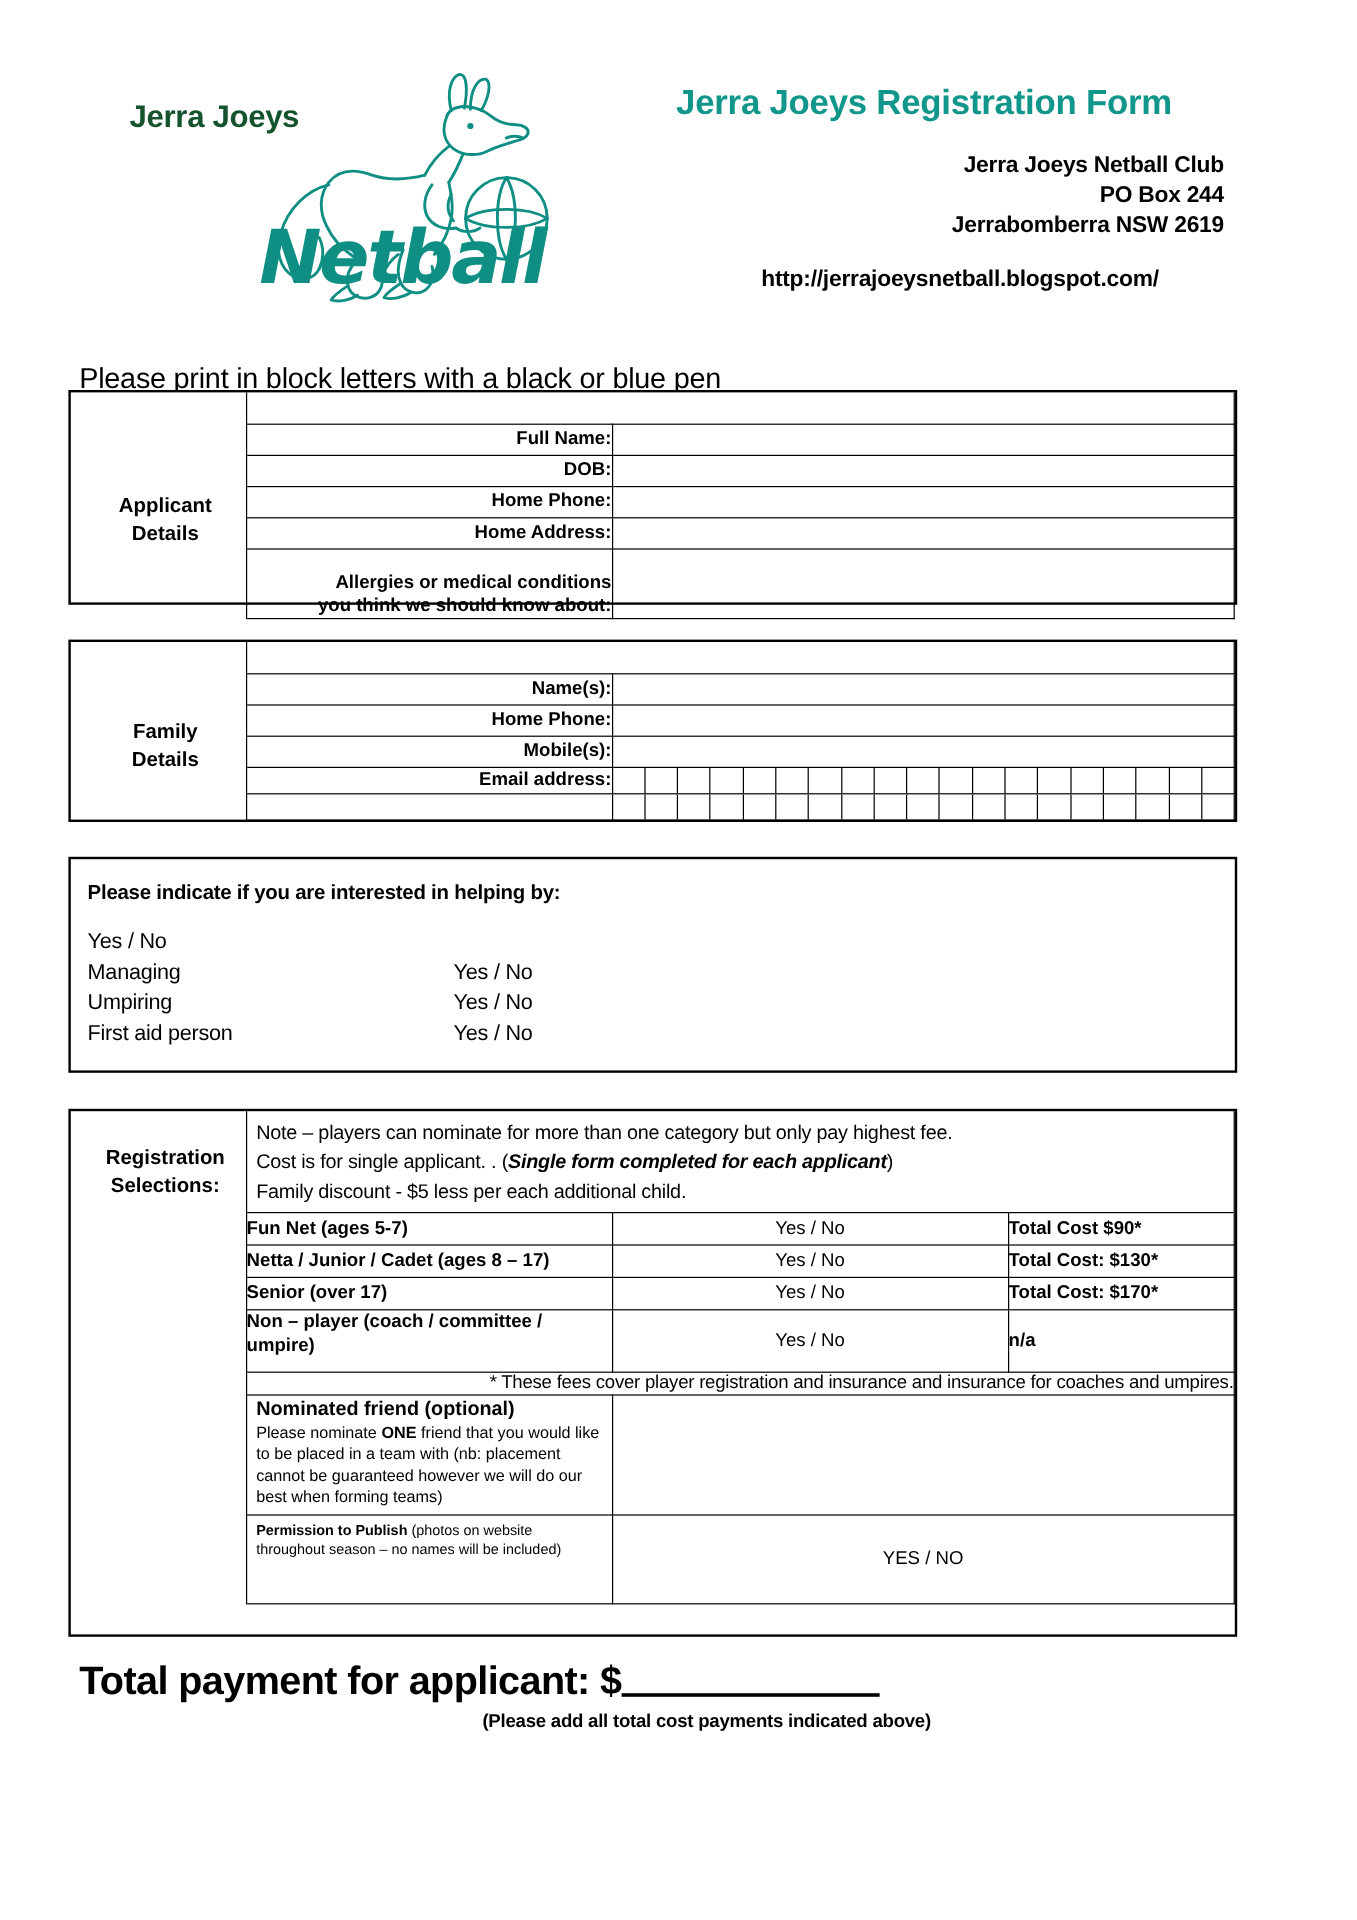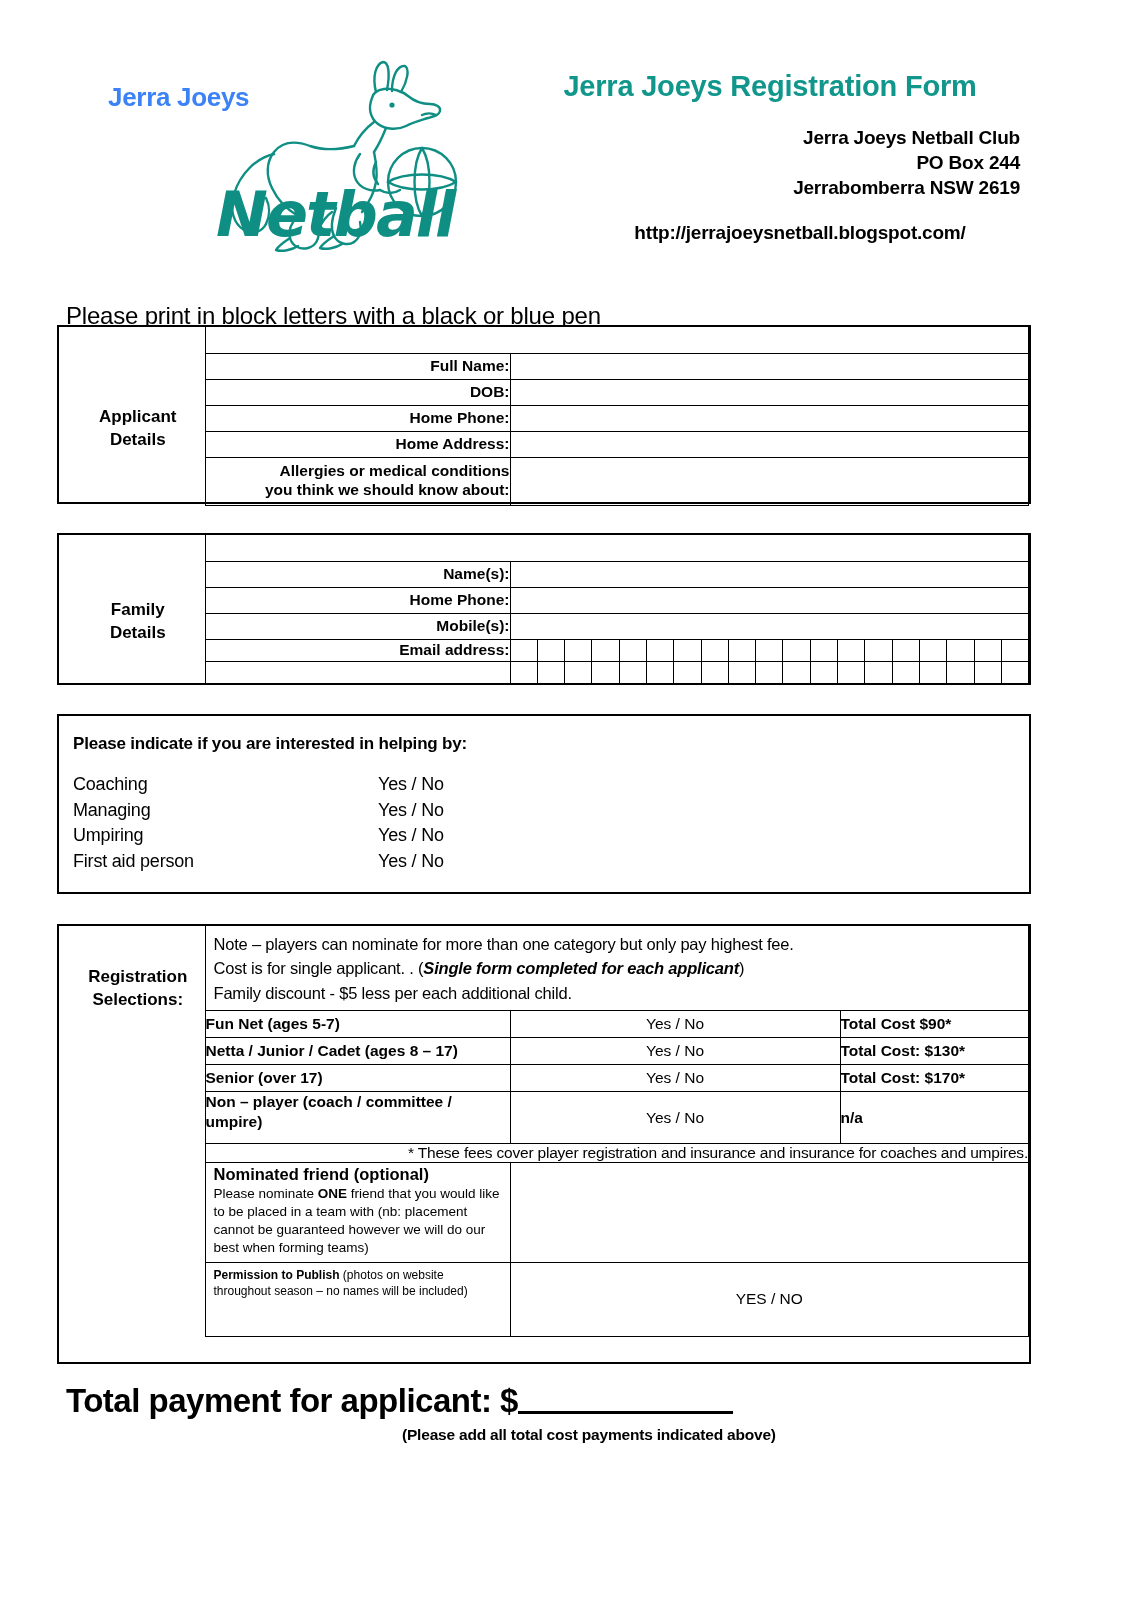--- a/index.html
+++ b/index.html
@@ -27,21 +27,21 @@
     top: 52px;
     width: 420px;
     height: 205px;
   }
   .logo-wordmark {
     position: absolute;
     left: 10px;
     top: 30px;
     font-size: 26px;
     font-weight: bold;
-    color: #3b82f6;
+    color: #14532d;
     letter-spacing: -0.3px;
   }
   .logo-netball {
     position: absolute;
     left: 118px;
     top: 126px;
     font-size: 62px;
     font-weight: bold;
     font-style: italic;
     color: #0f8e84;
@@ -349,21 +349,21 @@
       </tr>
       <tr style="height:26px">
         <td class="fld-label">Home Phone:</td>
         <td></td>
       </tr>
       <tr style="height:26px">
         <td class="fld-label">Home Address:</td>
         <td></td>
       </tr>
       <tr style="height:48px">
-        <td class="fld-label" style="vertical-align:top;padding-top:3px">
+        <td class="fld-label" style="vertical-align:top;padding-top:18px">
           <div>Allergies or medical conditions</div>
           <div>you think we should know about:</div>
         </td>
         <td></td>
       </tr>
     </tbody>
   </table>
 </div>
 
 <div class="box" id="family-box">
@@ -448,21 +448,20 @@
         </td>
       </tr>
     </tbody>
   </table>
 </div>
 
 <div class="box" id="helping-box">
   <div class="help-title">Please indicate if you are interested in helping by:</div>
 
   <div class="help-row">
-    <div class="hl">Coaching</div>
     <div class="hv">Yes / No</div>
   </div>
   <div class="help-row">
     <div class="hl">Managing</div>
     <div class="hv">Yes / No</div>
   </div>
   <div class="help-row">
     <div class="hl">Umpiring</div>
     <div class="hv">Yes / No</div>
   </div>
@@ -477,21 +476,21 @@
     <colgroup>
         <col style="width:146px">
         <col style="width:305px">
         <col style="width:330px">
         <col>
       </colgroup>
     <tbody>
 
       <tr>
         <td class="nob" rowspan="9" style="border-right:1px solid #000 !important;vertical-align:top">
-          <div class="sec-label" style="padding-top:40px">
+          <div class="sec-label" style="padding-top:28px">
             <span>Registration</span>
             <span>Selections:</span>
           </div>
         </td>
         <td class="no-l no-t no-b" colspan="3">
           <div class="reg-note">
             <div>Note – players can nominate for more than one category but only pay highest fee.</div>
             <div>
               <span>Cost is for single applicant. . (</span><i>Single form completed for each applicant</i><span>)</span>
             </div>

